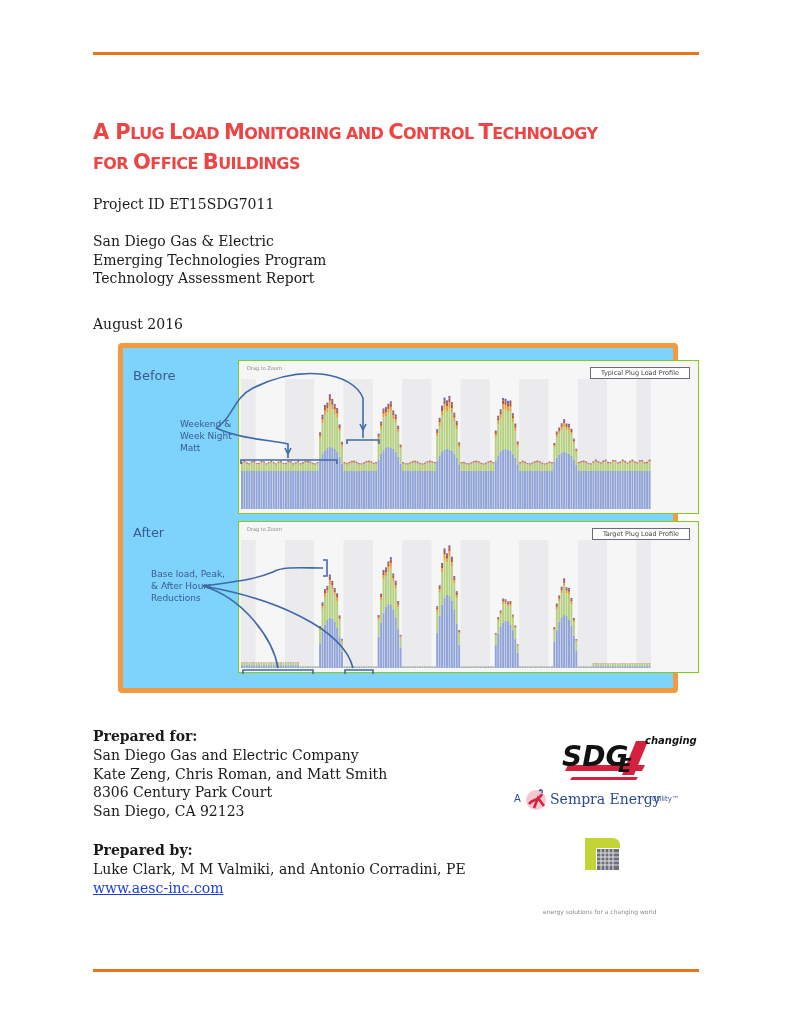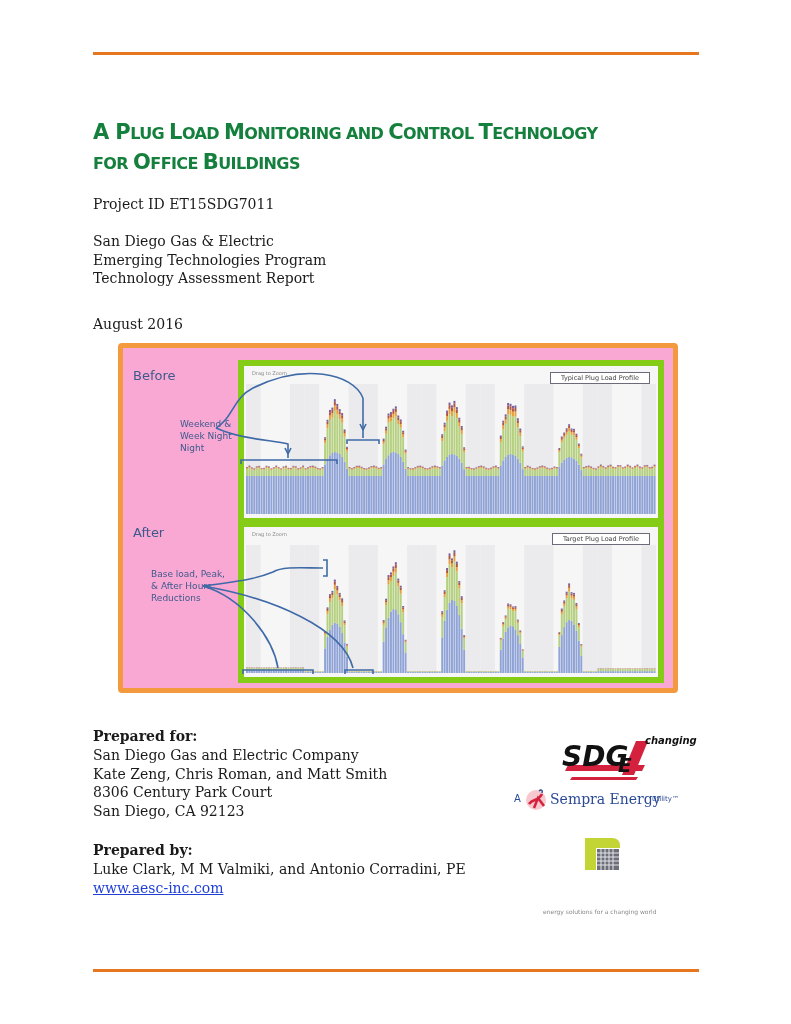--- a/index.html
+++ b/index.html
@@ -4,34 +4,34 @@
 <style>
   html, body { margin:0; padding:0; background:#ffffff; }
   body { width:791px; height:1024px; position:relative; overflow:hidden;
          font-family:"DejaVu Serif", "Liberation Serif", serif; color:#1a1a1a; }
   .rule { position:absolute; left:93px; width:606px; height:3px; background:#e8761e; }
   .rule.top { top:52px; }
   .rule.bottom { top:969px; }
 
   .title { position:absolute; left:93px; top:118px; width:620px;
            font-family:"DejaVu Sans", "Liberation Sans", sans-serif; font-weight:bold;
-           color:#15803d; font-size:21px; line-height:28px; letter-spacing:-0.6px; }
+           color:#ef4444; font-size:21px; line-height:28px; letter-spacing:-0.6px; }
   .title .sc { font-size:16px; }
 
   .meta { position:absolute; left:93px; font-size:14px; line-height:18.5px; }
   .meta p { margin:0; }
 
   
   .figure { position:absolute; left:118px; top:343px; width:550px; height:340px;
-            border:5px solid #f39a3e; border-radius:4px; background:#f9a8d4; }
+            border:5px solid #f39a3e; border-radius:4px; background:#7dd3fc; }
   .panel-label { position:absolute; font-family:"DejaVu Sans", "Liberation Sans", sans-serif;
                  color:#3d5a8c; font-size:13px; }
   .note { position:absolute; font-family:"DejaVu Sans", "Liberation Sans", sans-serif;
           color:#3d5a8c; font-size:9px; line-height:12px; }
-  .chart { position:absolute; border:6px solid #84cc16; background:#f6f6f7; overflow:hidden; }
+  .chart { position:absolute; border:1px solid #84cc16; background:#f6f6f7; overflow:hidden;padding-left:45px; }
   .chart .drag { position:absolute; left:8px; top:4px; font-family:"DejaVu Sans", sans-serif;
                  font-size:5px; color:#888; }
   .chart .legend-box { position:absolute; right:8px; top:6px; border:1px solid #6b6b7a;
                  background:#fff; font-family:"DejaVu Sans", sans-serif; font-size:6.5px;
                  color:#444; padding:1px 10px; }
   .chart svg { position:absolute; left:0; top:0; }
   .overlay { position:absolute; left:0; top:0; pointer-events:none; }
 
   .section-h { position:absolute; left:93px; font-weight:bold; font-size:14px; }
   .link { color:#1f3fd6; text-decoration:underline; }
@@ -58,21 +58,21 @@
   <p>Emerging Technologies Program</p>
   <p>Technology Assessment Report</p>
 </div>
 <div class="meta" style="top:315px;">August 2016</div>
 
 <div class="figure">
   <div class="panel-label" style="left:10px;top:20px;">Before</div>
   <div class="note" style="left:12px;top:70px;margin-left:45px;">
     <div>Weekend &amp;</div>
     <div>Week Night</div>
-    <div>Night</div>
+    <div>Matt</div>
   </div>
   <div class="chart" id="chart0" style="left:115px;top:12px;width:414px;height:152px;">
     <div class="drag">Drag to Zoom</div>
     <svg id="svg0" width="414" height="152">
         <rect x="2" y="18" width="14.642857142857144" height="130" fill="#ebebee"></rect>
         <rect x="45.92857142857143" y="18" width="14.642857142857144" height="130" fill="#ebebee"></rect>
         <rect x="60.57142857142858" y="18" width="14.642857142857144" height="130" fill="#ebebee"></rect>
         <rect x="104.50000000000001" y="18" width="14.642857142857144" height="130" fill="#ebebee"></rect>
         <rect x="119.14285714285715" y="18" width="14.642857142857144" height="130" fill="#ebebee"></rect>
         <rect x="163.07142857142858" y="18" width="14.642857142857144" height="130" fill="#ebebee"></rect>

